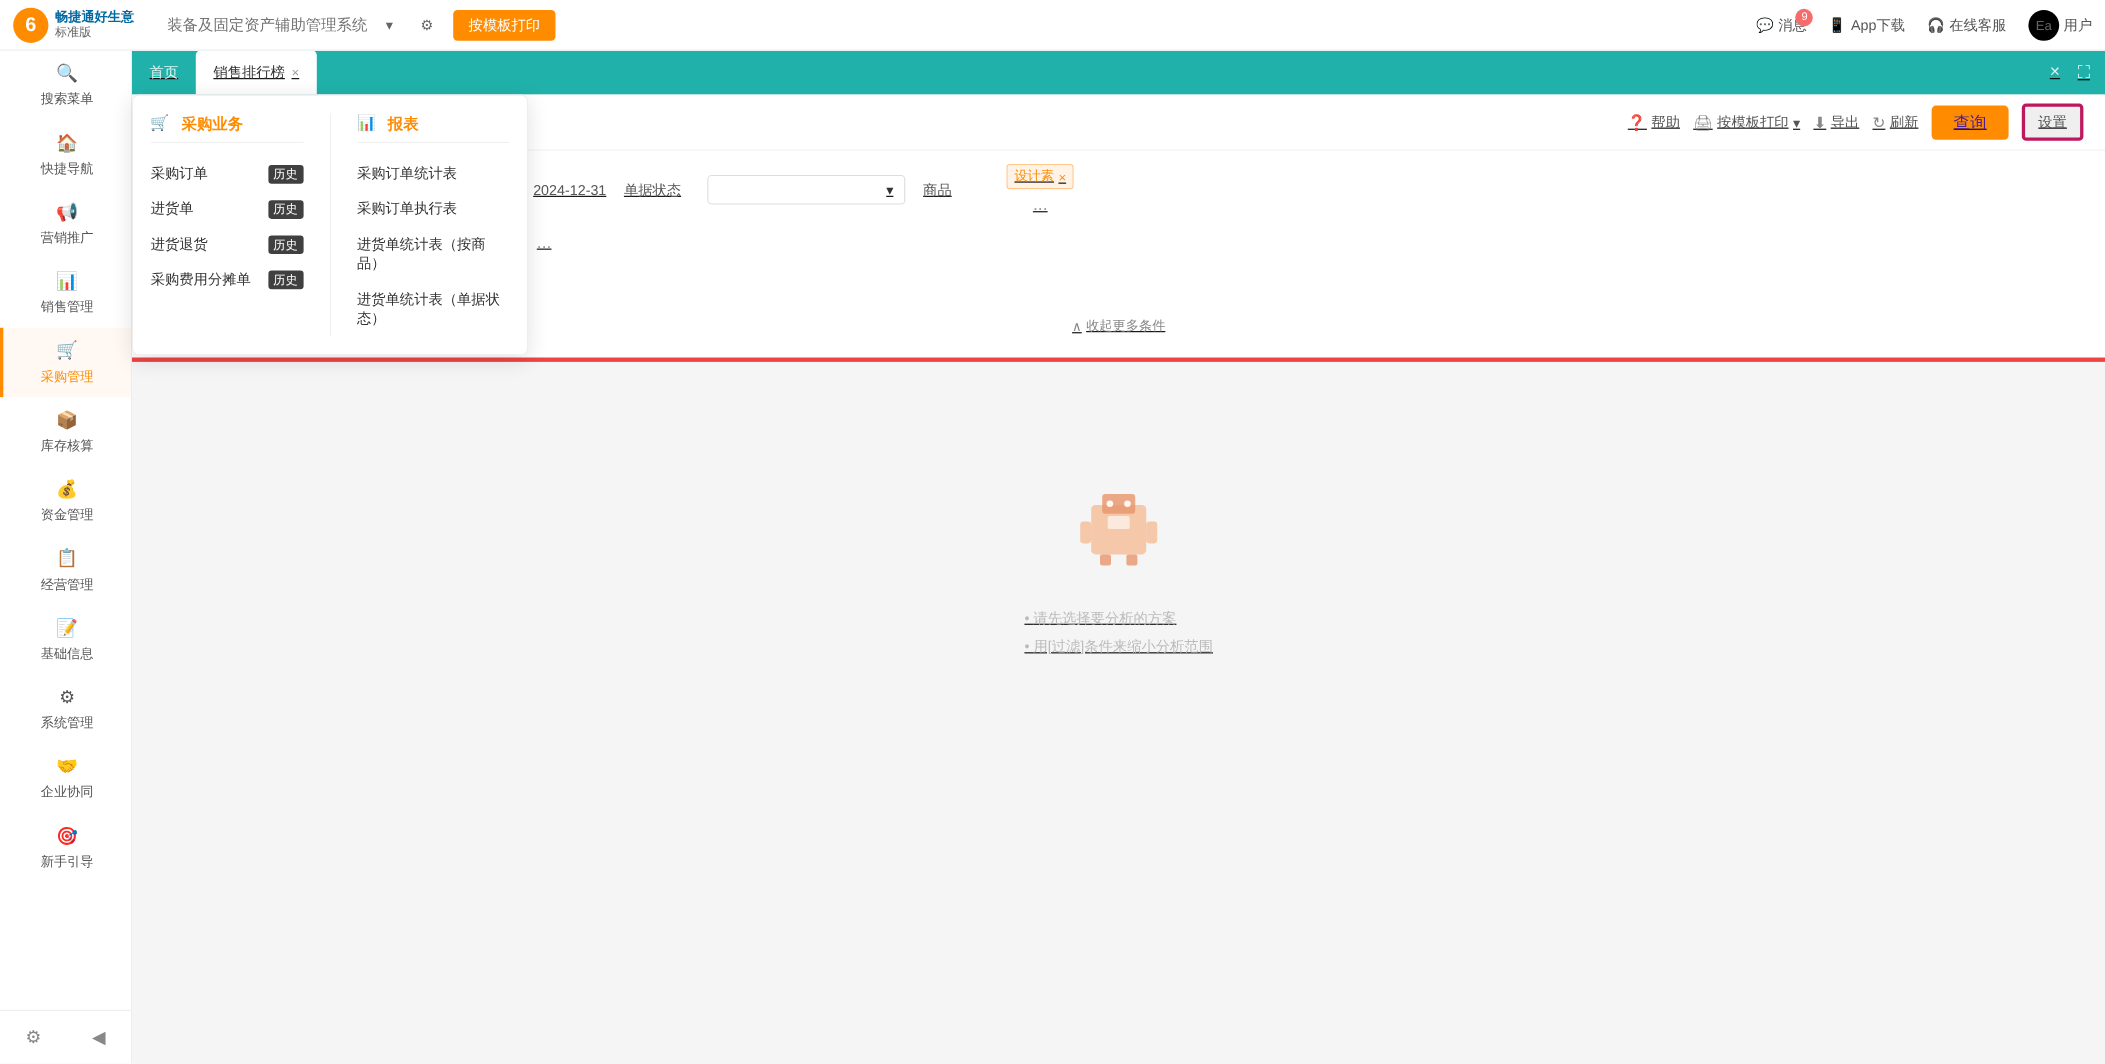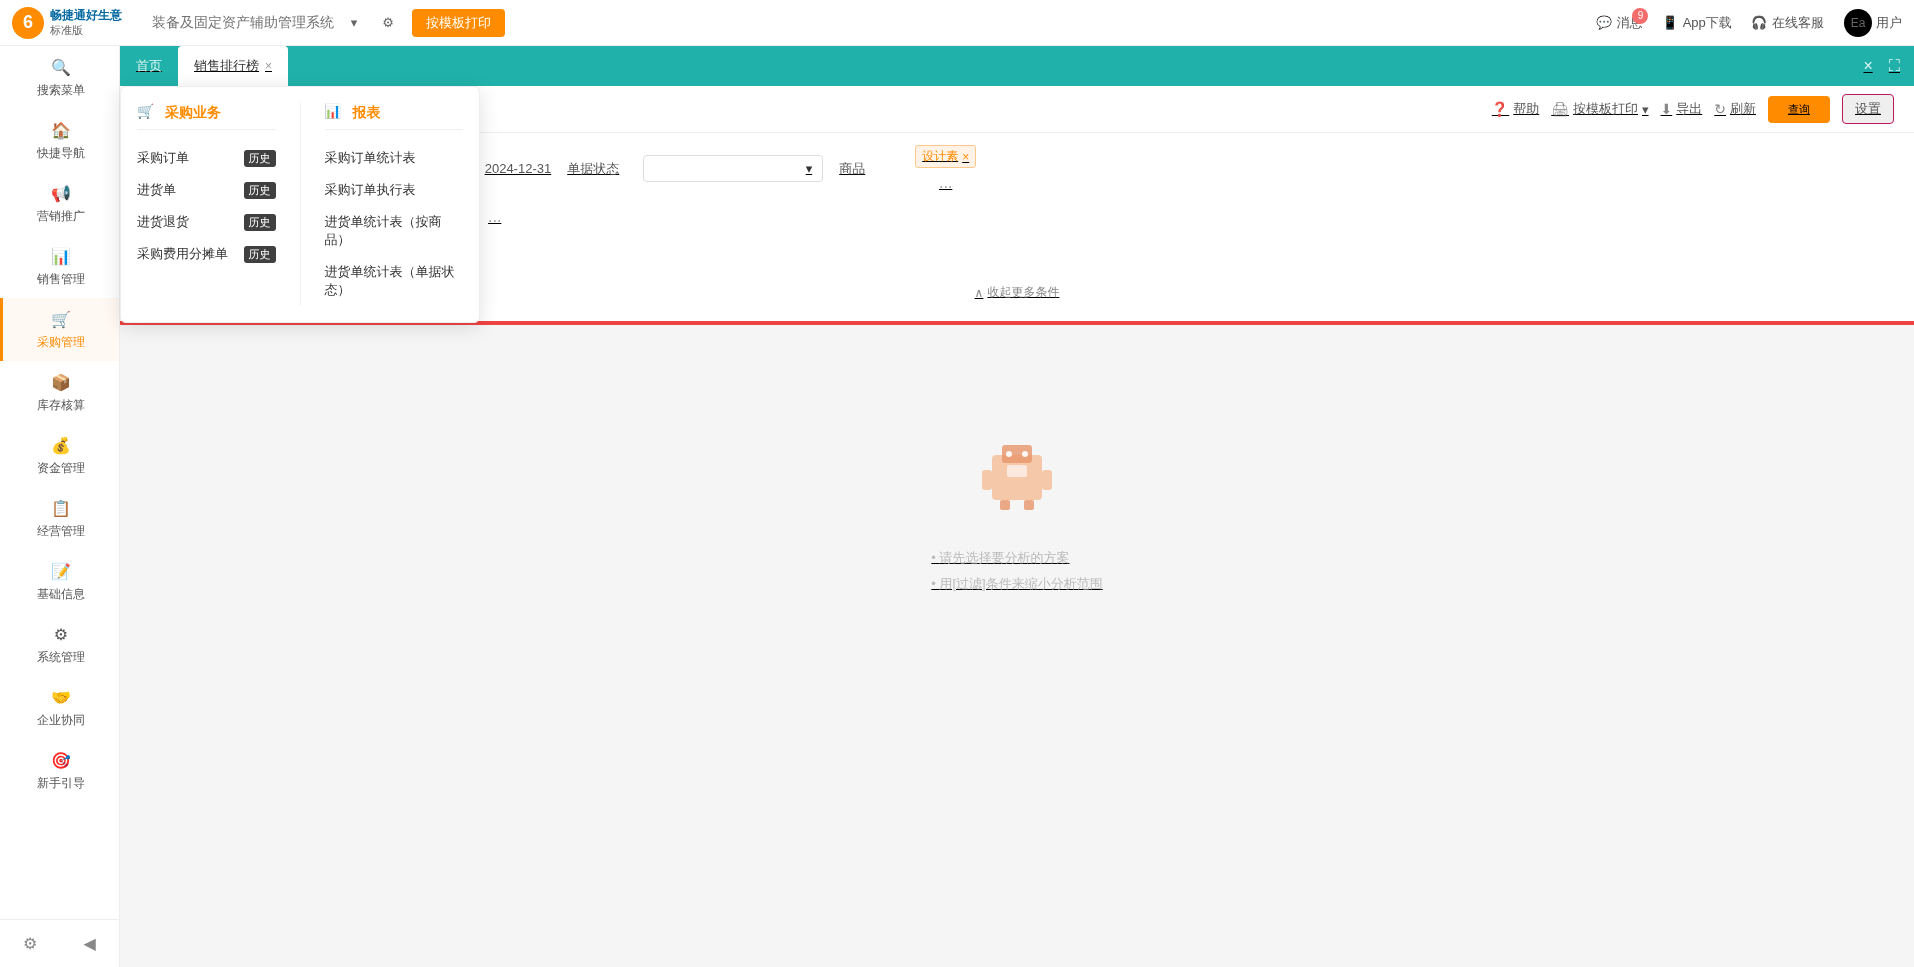--- a/index.html
+++ b/index.html
@@ -316,29 +316,29 @@
       display: flex;
       align-items: center;
       gap: 4px;
       color: #555;
       font-size: 13px;
       cursor: pointer;
     }
     .toolbar-btn-icon { font-size: 14px; color: #888; }
     .query-btn {
       background: #ff8c00;
-      color: #000000;
+      color: #4c1d95;
       border: none;
       border-radius: 4px;
       padding: 6px 20px;
-      font-size: 11px;
+      font-size: 15px;
       cursor: pointer;
     }
     .settings-small-btn {
-      border: 1px solid #be185d;
+      border: 3px solid #be185d;
       border-radius: 4px;
       padding: 5px 12px;
       font-size: 13px;
       cursor: pointer;
       color: #555;
     }
 
     
     .empty-state {
       display: flex;

